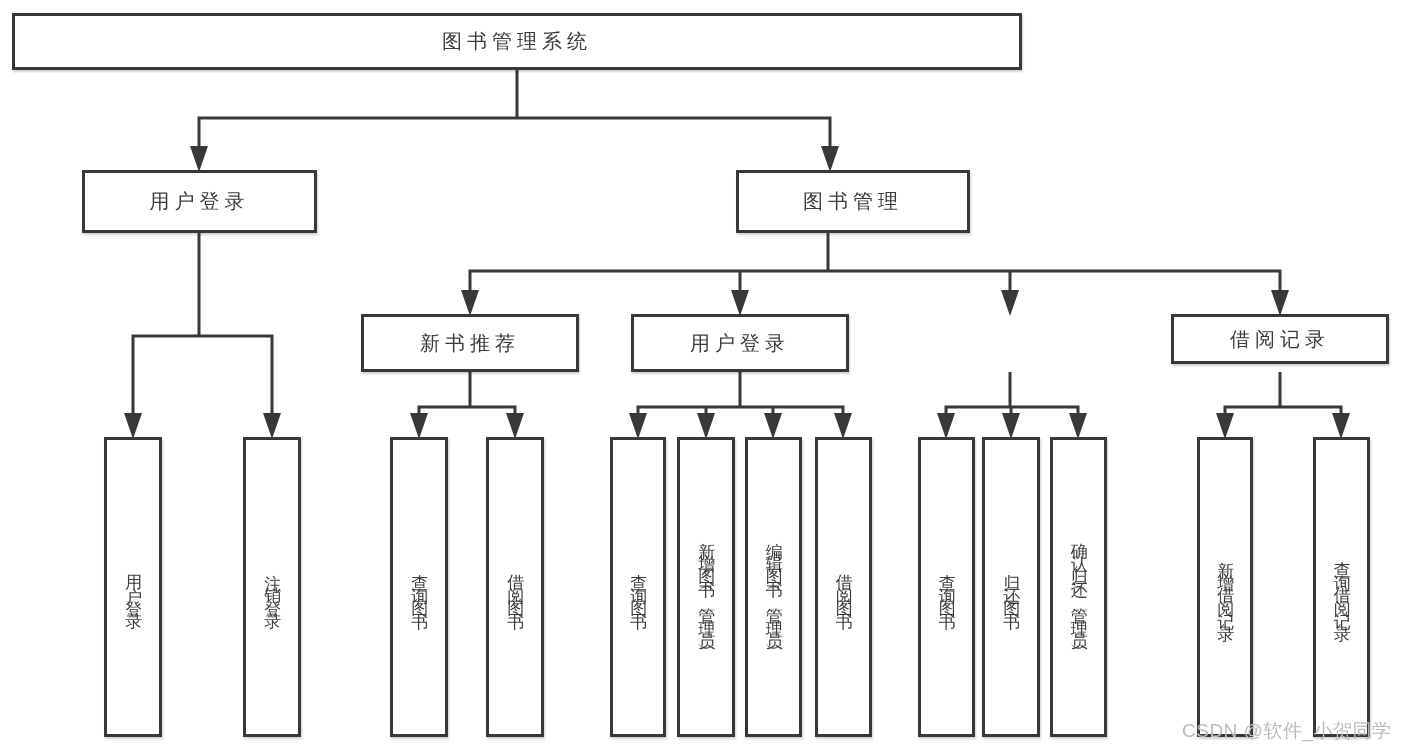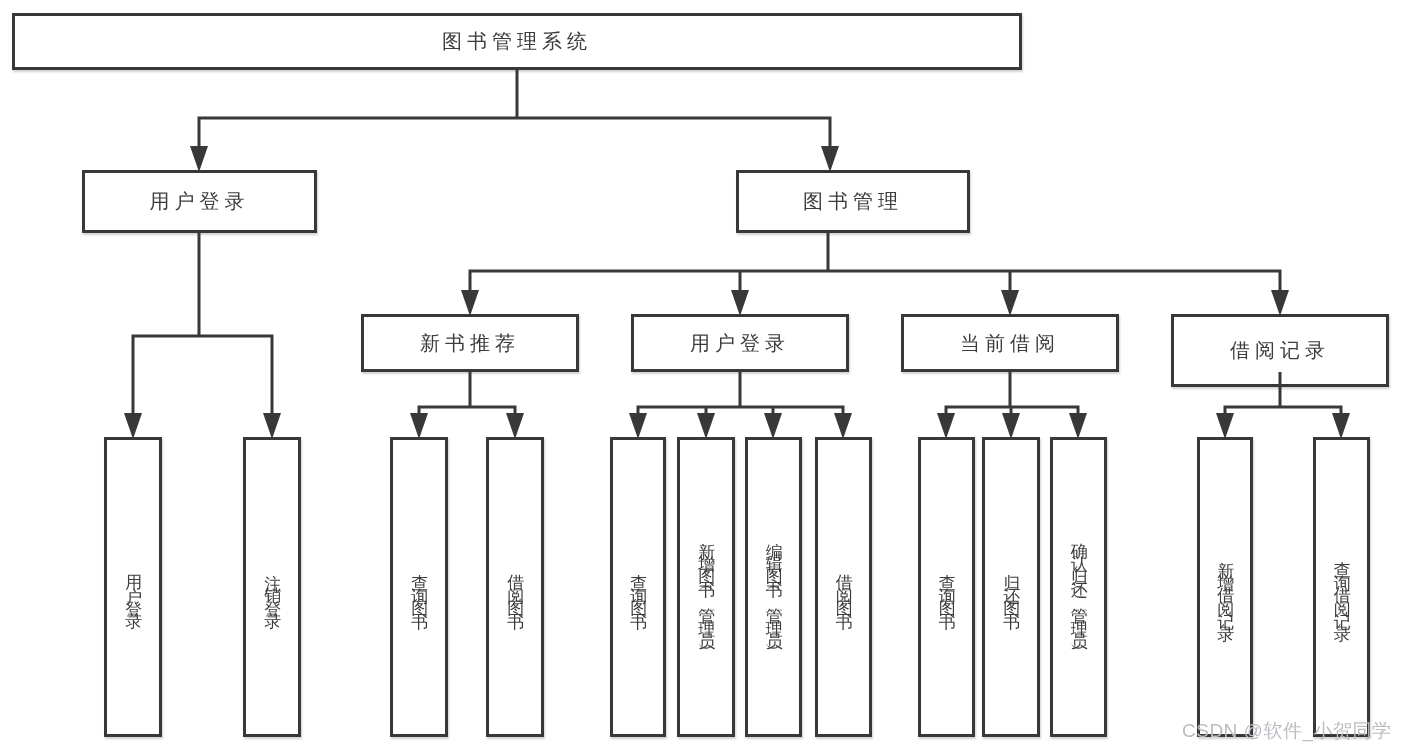--- a/index.html
+++ b/index.html
@@ -84,24 +84,21 @@
   <div class="box h" style="left:736px;top:170px;width:234px;height:63px">
     <span class="label">图书管理</span>
   </div>
 
   <div class="box h" style="left:361px;top:314px;width:218px;height:58px">
     <span class="label">新书推荐</span>
   </div>
   <div class="box h" style="left:631px;top:314px;width:218px;height:58px">
     <span class="label">用户登录</span>
   </div>
-  <div class="box h" style="left:901px;top:314px;width:218px;height:58px">
-    <span class="label">当前借阅</span>
-  </div>
-  <div class="box h" style="left:1171px;top:314px;width:218px;height:73px">
+  <div class="box h" style="left:1171px;top:314px;width:218px;height:50px">
     <span class="label">借阅记录</span>
   </div>
 
   <div class="box v" style="left:104px;top:437px;width:58px;height:300px">
     <span class="label">用户登录</span>
   </div>
   <div class="box v" style="left:243px;top:437px;width:58px;height:300px">
     <span class="label">注销登录</span>
   </div>
 

